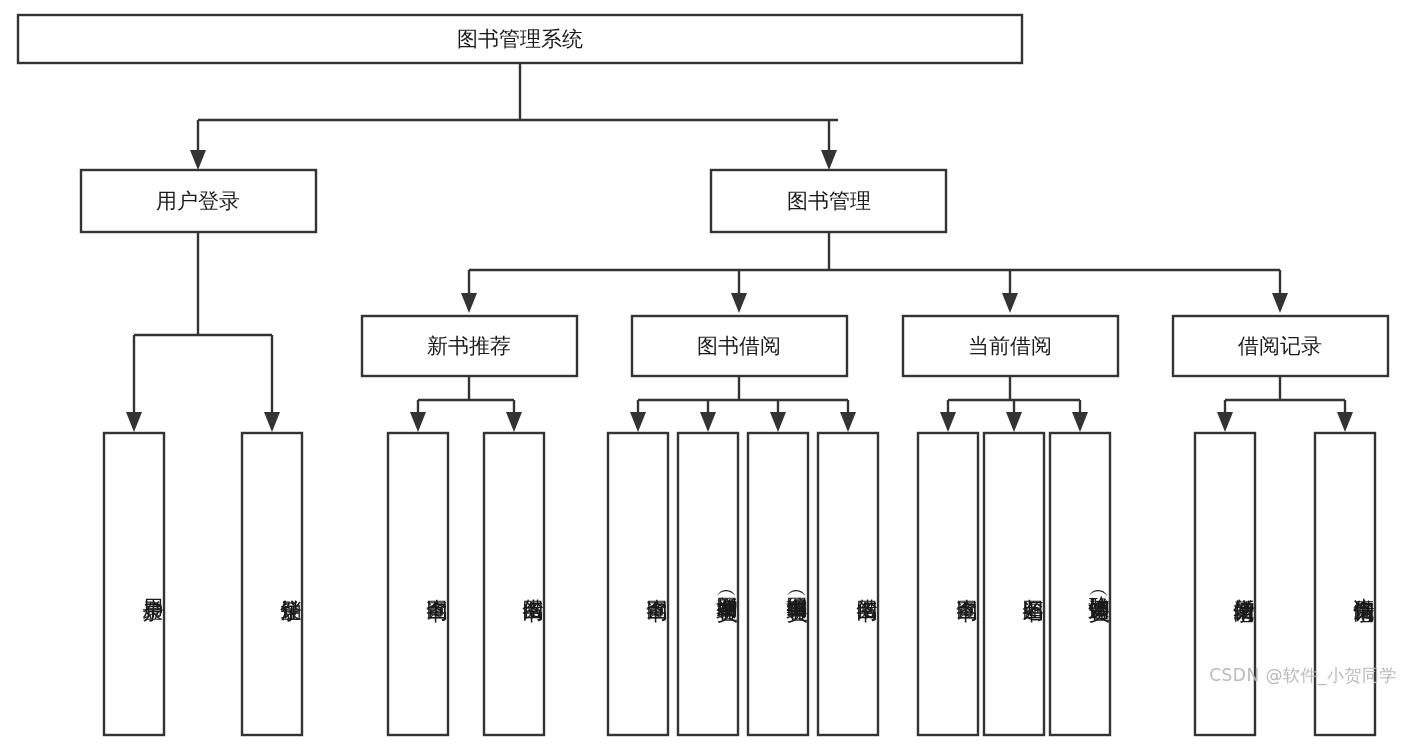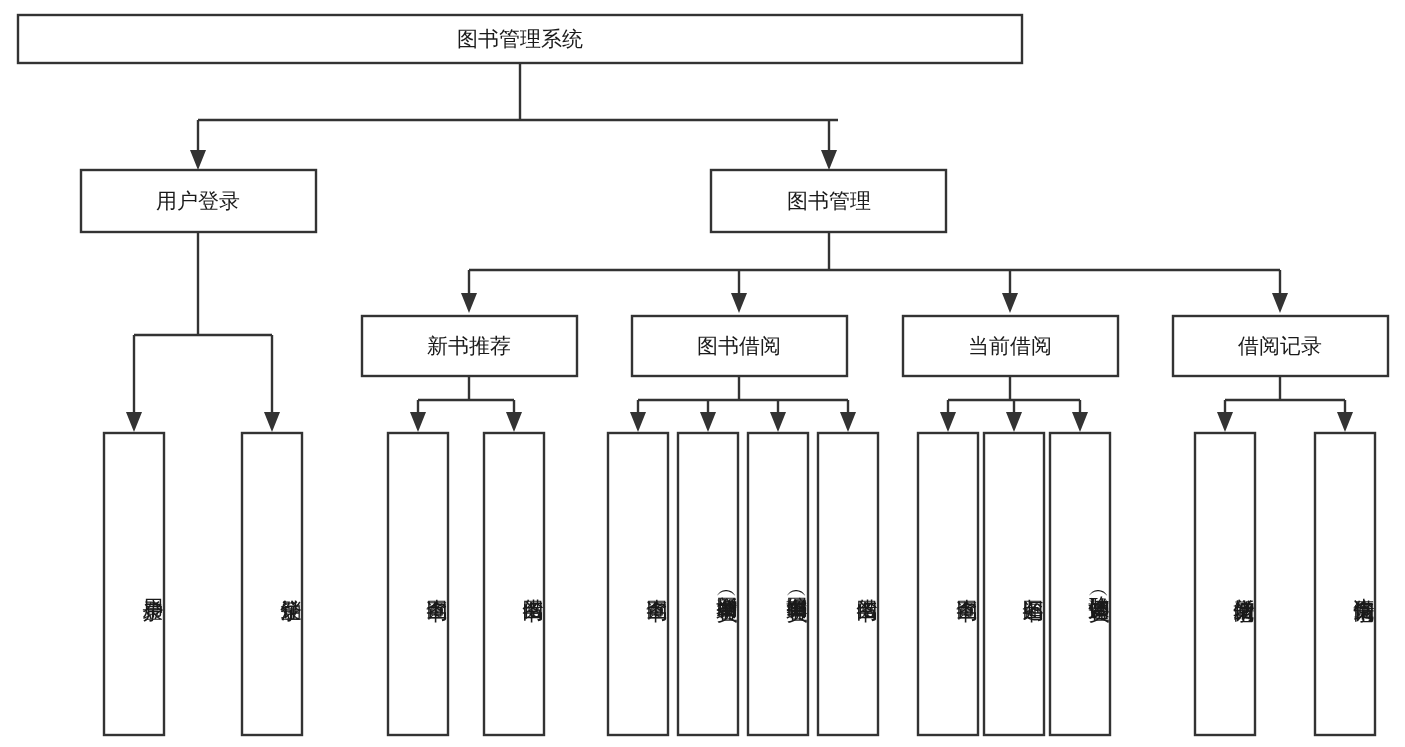--- a/index.html
+++ b/index.html
@@ -205,13 +205,14 @@
   <div class="leaf-label-wrap" style="left:748px; top:437px; width:60px; height:292px;">编辑图书（管理员）</div>
   <div class="leaf-label-wrap" style="left:818px; top:443px; width:60px; height:282px;">借阅图书</div>
 
   <div class="leaf-label-wrap" style="left:918px; top:443px; width:60px; height:282px;">查询图书</div>
   <div class="leaf-label-wrap" style="left:984px; top:443px; width:60px; height:282px;">归还图书</div>
   <div class="leaf-label-wrap" style="left:1050px; top:437px; width:60px; height:292px;">确认归还（管理员）</div>
 
   <div class="leaf-label-wrap" style="left:1195px; top:443px; width:60px; height:282px;">新增借阅记录</div>
   <div class="leaf-label-wrap" style="left:1315px; top:443px; width:60px; height:282px;">查询借阅记录</div>
 
+  <div id="watermark">CSDN @软件_小贺同学</div>
 </div>
 
 </body></html>

